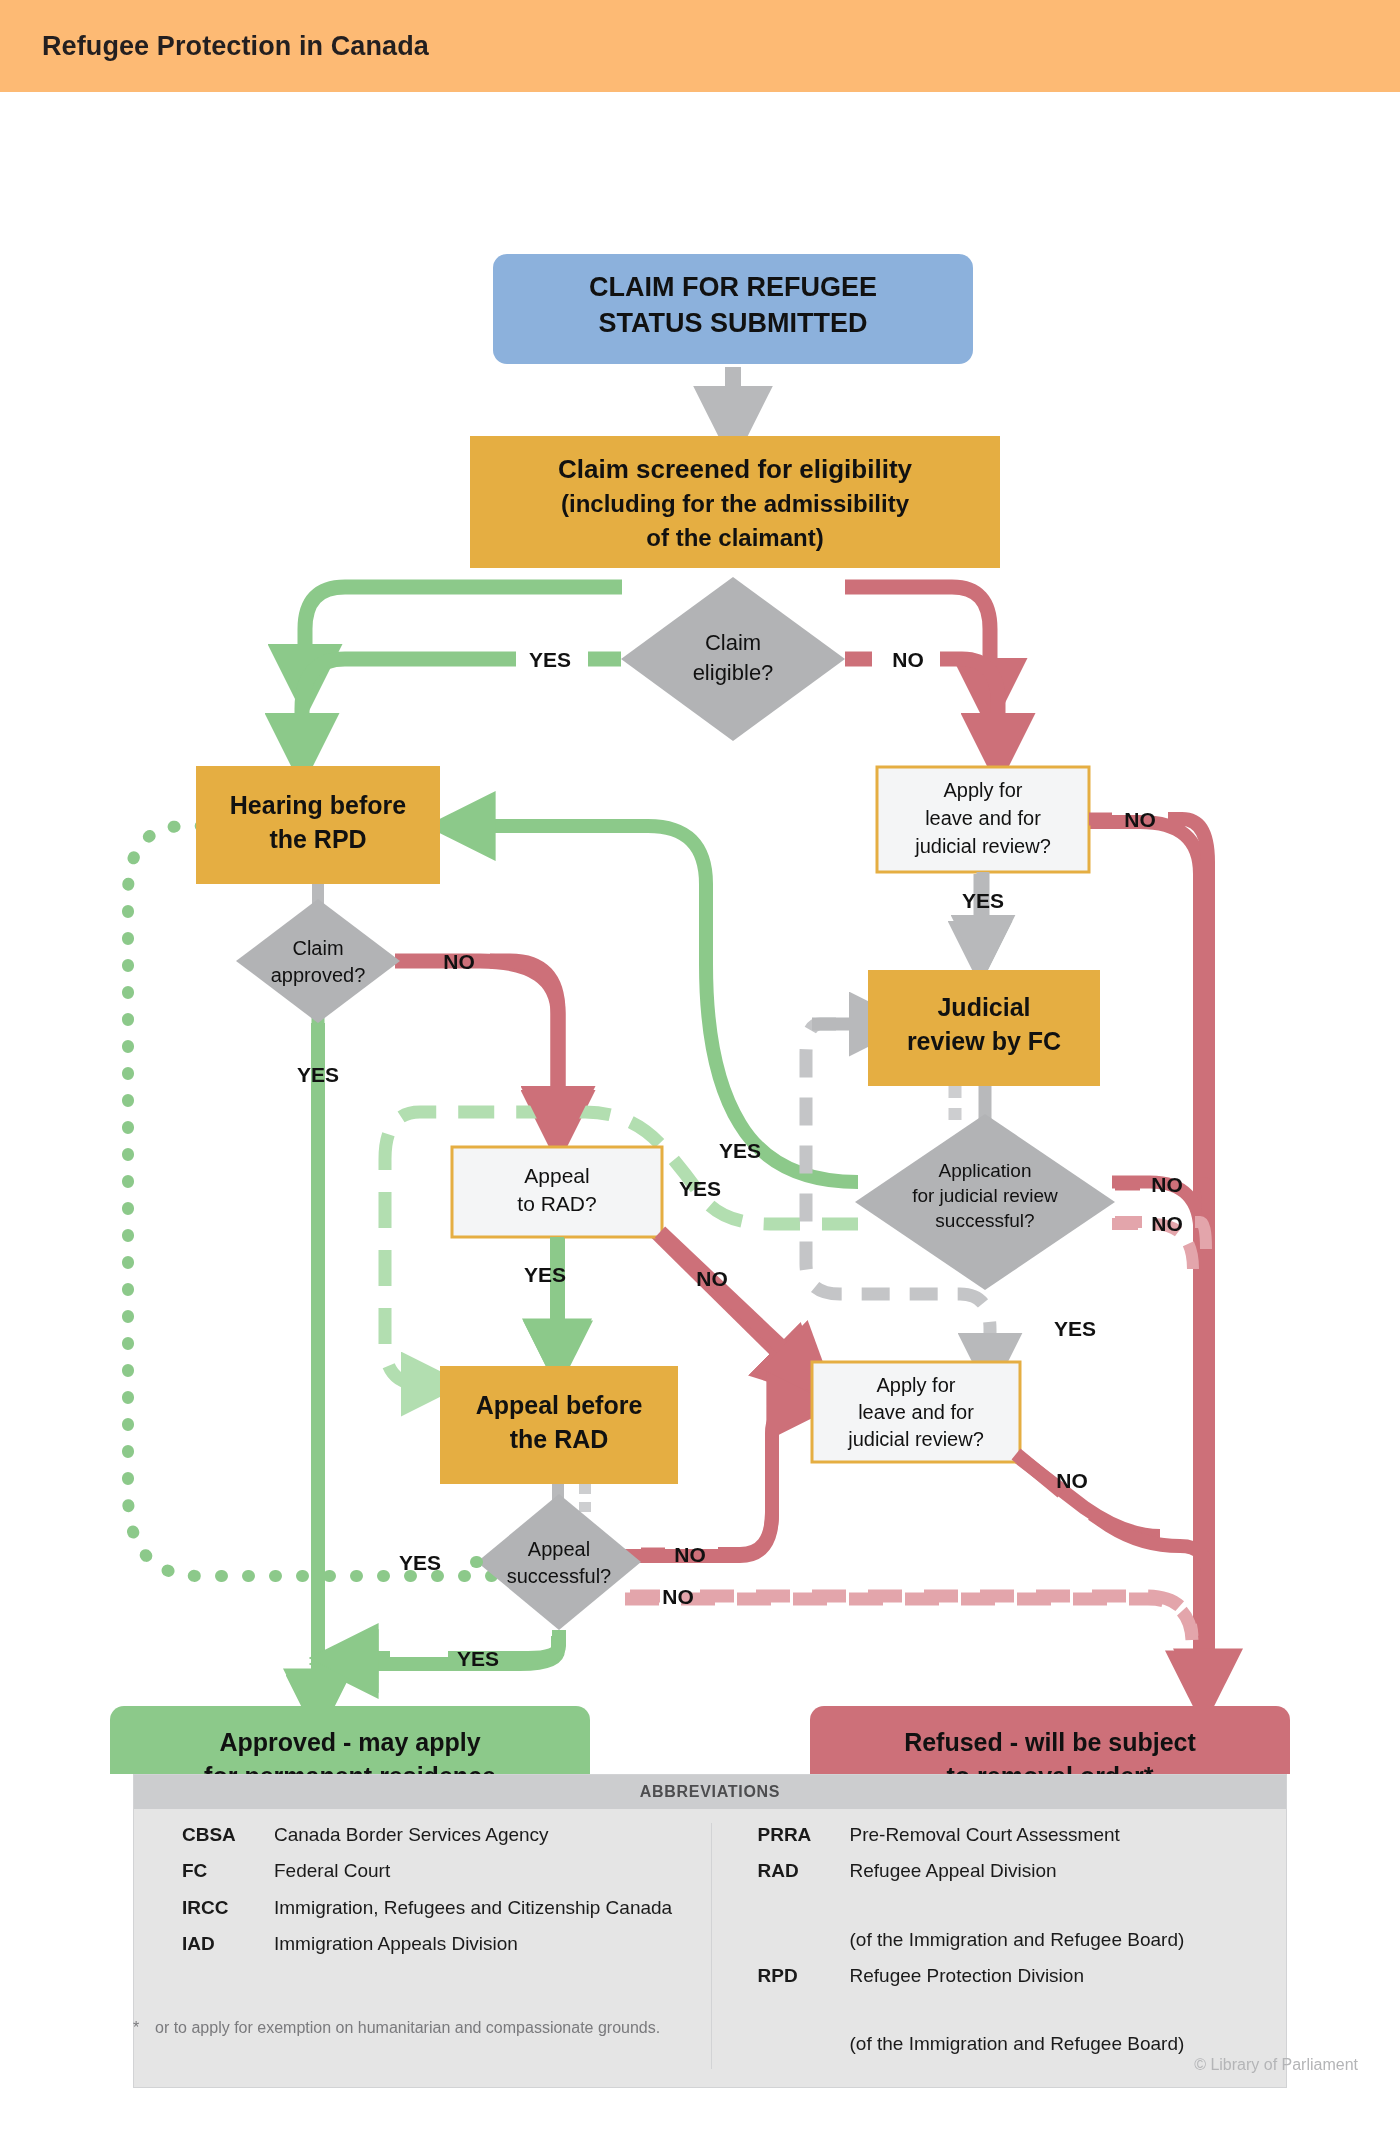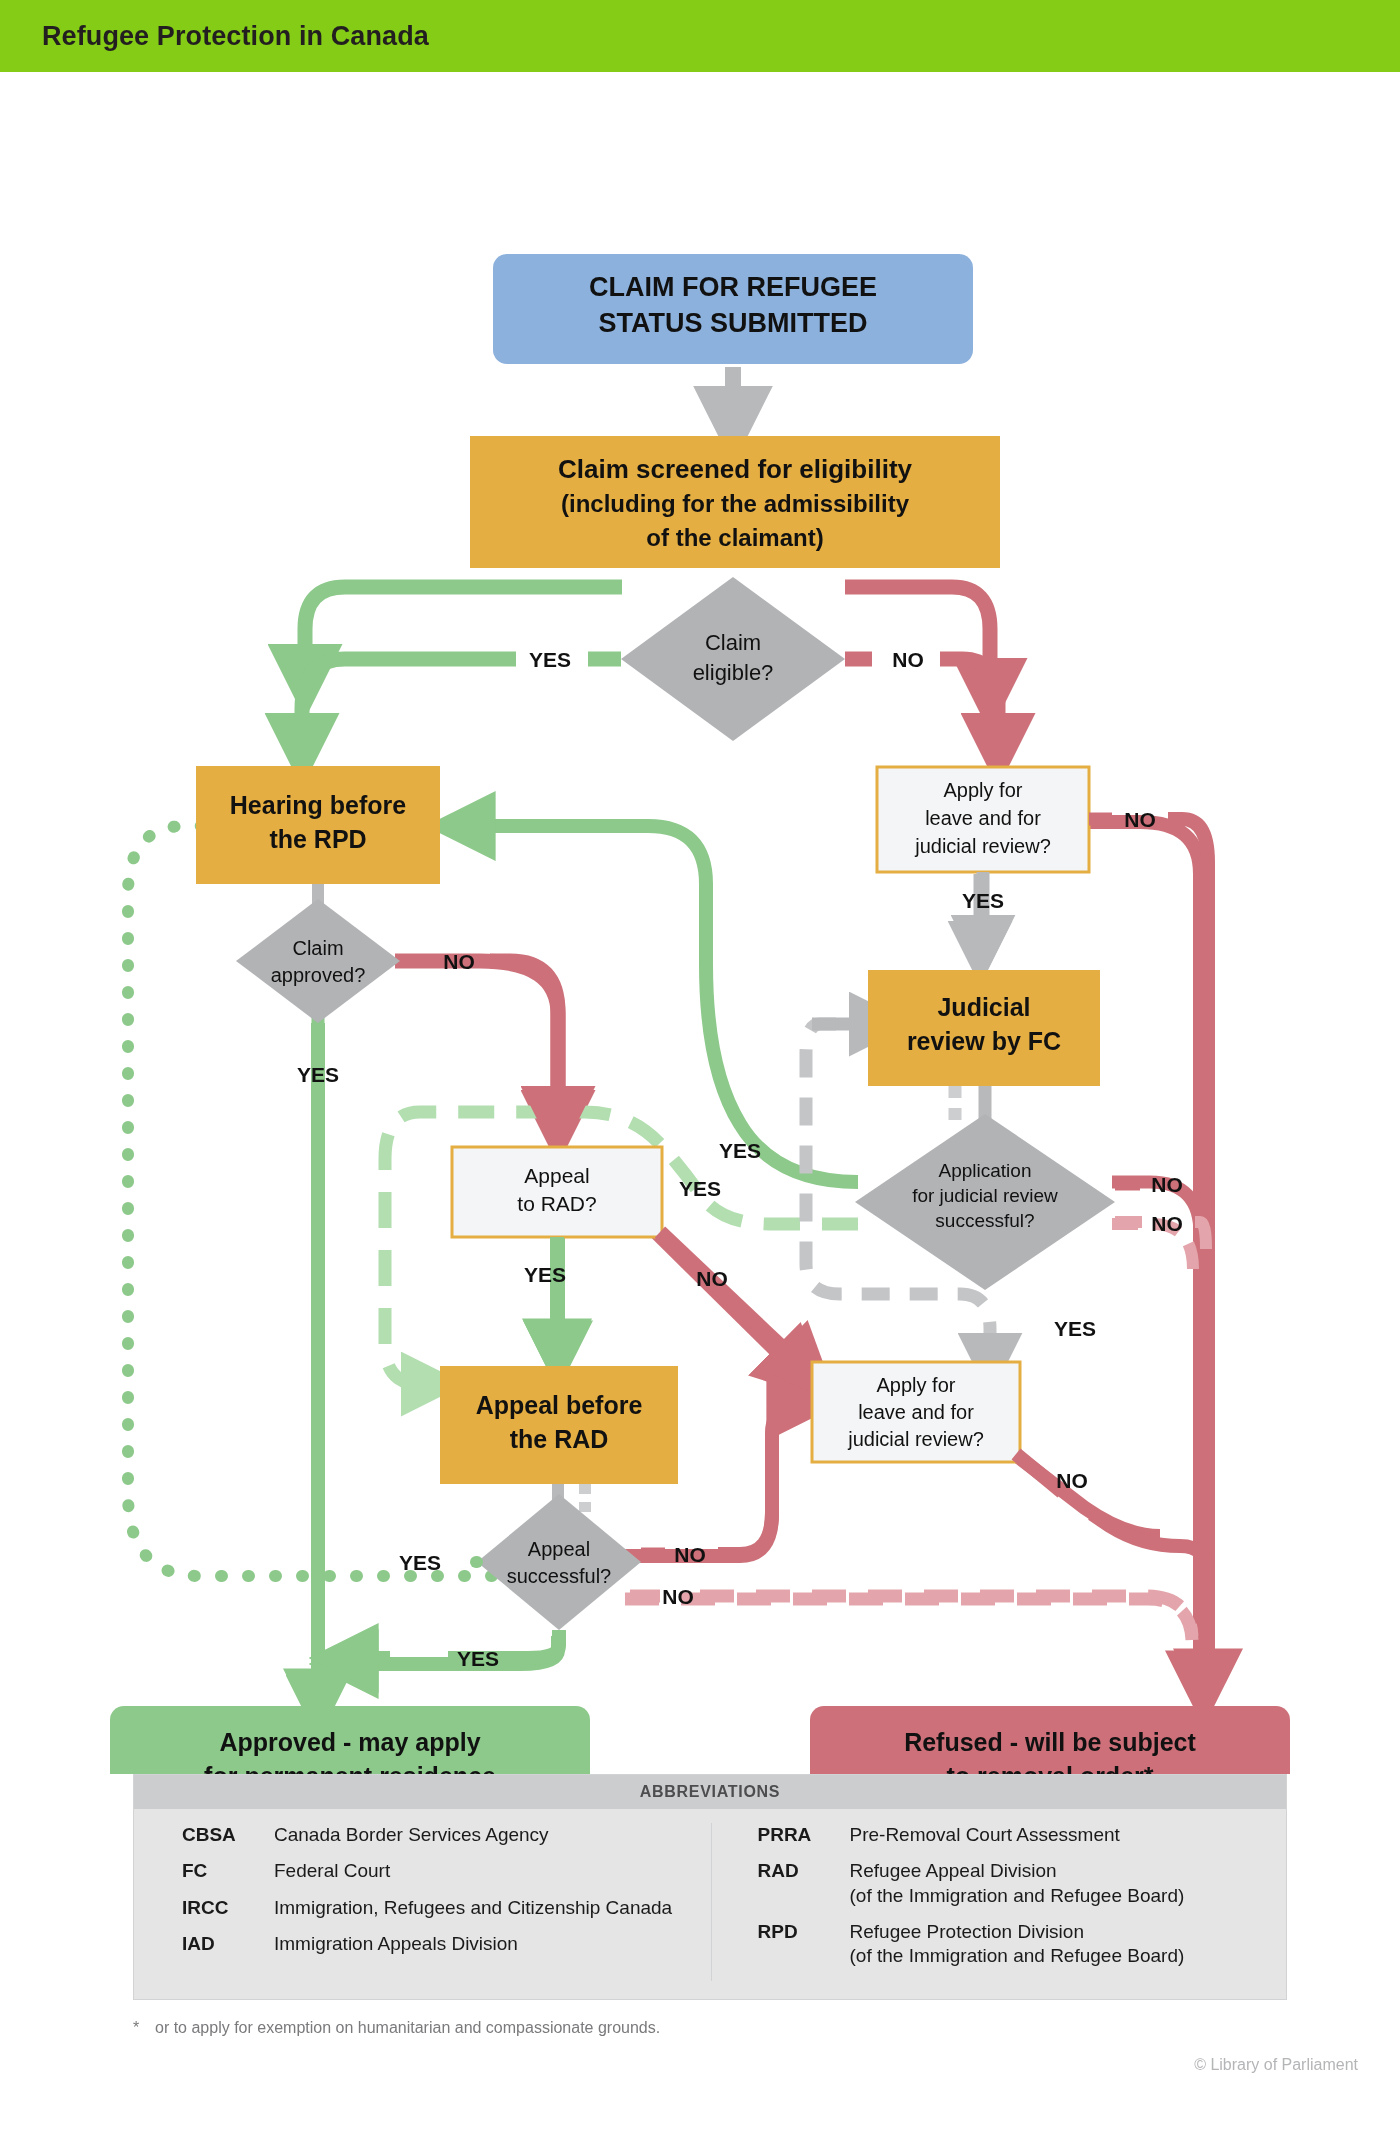--- a/index.html
+++ b/index.html
@@ -4,22 +4,22 @@
 <style>
   html,body{margin:0;padding:0;background:#ffffff;}
   body{
     width:1400px;height:2136px;
     font-family:"Liberation Sans",sans-serif;
     color:#1a1a1a;
     overflow:hidden;
     position:relative;
   }
   #header{
-    position:absolute;left:0;top:0;width:1400px;height:72px;
-    background:#84cc16;
+    position:absolute;left:0;top:0;width:1400px;height:92px;
+    background:#fdba74;
     display:flex;align-items:center;
   }
   #header .title{
     margin-left:42px;font-size:27px;font-weight:600;color:#231f20;
     letter-spacing:.1px;
   }
   #chart-area{position:absolute;left:0;top:84px;width:1400px;height:1690px;}
   #chart-area svg{display:block;}
 
   
@@ -34,21 +34,21 @@
   }
   #abbrev .abbr-body{display:flex;padding:14px 0 18px 0;justify-content:flex-end;}
   #abbrev .abbr-col{flex:1;padding-left:48px;box-sizing:border-box;}
   #abbrev .abbr-col.second{border-left:1px solid #d2d3d5;padding-left:46px;}
   #abbrev .abbr-row{display:flex;margin-bottom:12px;align-items:flex-start;}
   #abbrev .abbr-key{
     width:92px;flex:0 0 92px;font-weight:700;font-size:19px;color:#1a1a1a;
     line-height:1.28;
   }
   #abbrev .abbr-val{font-size:19px;color:#1a1a1a;line-height:1.28;}
-  #abbrev .abbr-val .sub{display:block;}
+  #abbrev .abbr-val .sub{display:block;margin-top:44px;}
 
   
   #footnote{
     position:absolute;left:133px;top:2016px;width:900px;
     font-size:16px;color:#7a7a7d;line-height:1.5;
   }
   #footnote .star{position:absolute;left:0;top:0;}
   #footnote .fn-lines{margin-left:22px;}
   #credit{
     position:absolute;right:42px;top:2056px;

